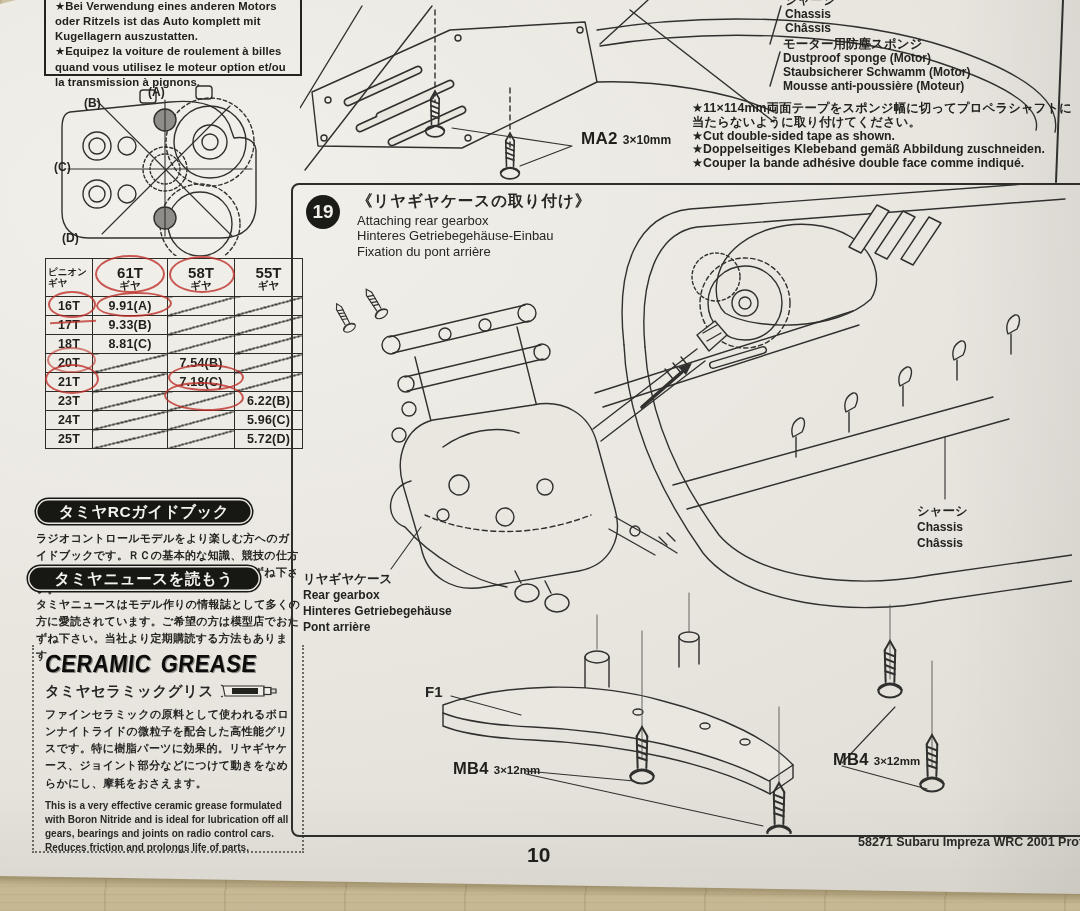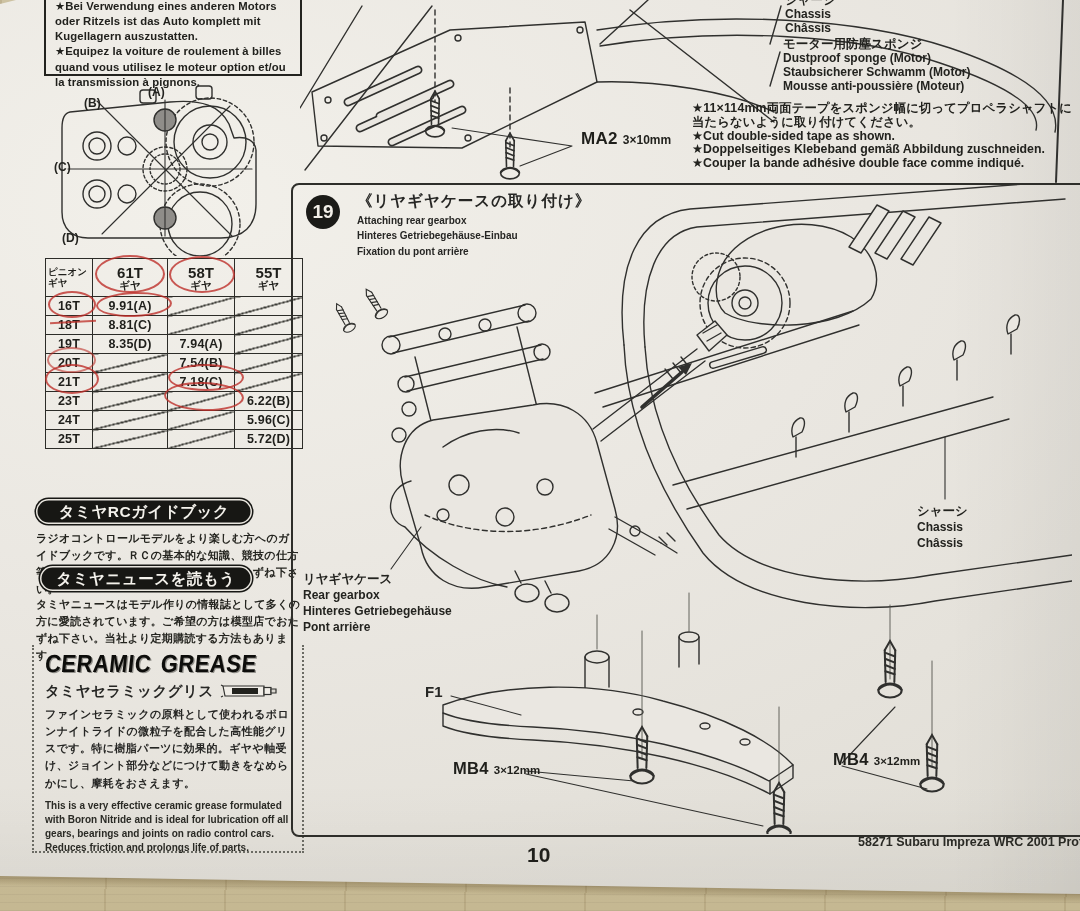--- a/index.html
+++ b/index.html
@@ -80,21 +80,21 @@
   .step-box{
     left:291px;top:183px;width:913px;height:654px;box-sizing:border-box;
     border:2.5px solid #2e2e2a;border-radius:8px;
   }
   .step-num{
     position:absolute;left:13px;top:10px;width:34px;height:34px;border-radius:50%;
     background:#1b1b18;color:#f2efe8;font-weight:800;font-size:19px;line-height:34px;text-align:center;
   }
   .step-title{position:absolute;left:64px;top:8px;line-height:15.5px}
   .step-title .ja{font-size:15.5px;font-weight:700;letter-spacing:1px;margin-bottom:4px}
-  .step-title .tr{font-size:10px;font-weight:700}
+  .step-title .tr{font-size:13px;font-weight:400}
   .illo{position:absolute;pointer-events:none}
   .footer-page{left:527px;top:843px;font-size:21px;font-weight:700;color:#1f1f1b}
   .footer-prod{left:858px;top:835px;font-size:12.5px;font-weight:600;white-space:nowrap;color:#2a2a25}
 </style>
 </head>
 <body>
 
 <div class="wood"></div>
 <div class="edge-shadow"></div>
 
@@ -167,29 +167,29 @@
       </tr>
     </thead>
     <tbody>
         <tr>
           <td class="pin">16T</td>
           <td>9.91(A)</td>
           <td class="slash"></td>
           <td class="slash"></td>
         </tr>
         <tr>
+          <td class="pin">17T</td>
+          <td>9.33(B)</td>
+          <td class="slash"></td>
+          <td class="slash"></td>
+        </tr>
+        <tr>
           <td class="pin">18T</td>
           <td>8.81(C)</td>
           <td class="slash"></td>
-          <td class="slash"></td>
-        </tr>
-        <tr>
-          <td class="pin">19T</td>
-          <td>8.35(D)</td>
-          <td>7.94(A)</td>
           <td class="slash"></td>
         </tr>
         <tr>
           <td class="pin">20T</td>
           <td class="slash"></td>
           <td>7.54(B)</td>
           <td class="slash"></td>
         </tr>
         <tr>
           <td class="pin">21T</td>
@@ -224,38 +224,38 @@
   <div class="rc" style="left:96px;top:292px;width:72px;height:21px;transform:rotate(-2deg)"></div>
   <div class="rline" style="left:50px;top:321px;width:46px;transform:rotate(-3deg)"></div>
   <div class="rc" style="left:47px;top:347px;width:45px;height:22px;opacity:.75"></div>
   <div class="rc" style="left:45px;top:364px;width:50px;height:26px"></div>
   <div class="rc" style="left:168px;top:364px;width:72px;height:23px"></div>
   <div class="rc" style="left:164px;top:382px;width:76px;height:25px;transform:rotate(2deg)"></div>
 
   <div class="abs badge" style="left:36px;top:499px;width:216px">タミヤRCガイドブック</div>
   <div class="abs jbody" style="left:36px;top:530px;width:264px">ラジオコントロールモデルをより楽しむ方へのガイドブックです。ＲＣの基本的な知識、競技の仕方等詳しく解説、ご希望の方は模型店におたずね下さい。</div>
 
-  <div class="abs badge" style="left:40px;top:566px;width:212px">タミヤニュースを読もう</div>
+  <div class="abs badge" style="left:28px;top:566px;width:232px">タミヤニュースを読もう</div>
   <div class="abs jbody" style="left:36px;top:596px;width:266px">タミヤニュースはモデル作りの情報誌として多くの方に愛読されています。ご希望の方は模型店でおたずね下さい。当社より定期購読する方法もあります。</div>
 
   <div class="abs ceramic">
     <div class="cg-logo">CERAMIC GREASE</div>
     <div class="cg-name-row">
       <span class="cg-name">タミヤセラミックグリス</span>
       <svg width="62" height="20" viewBox="0 0 62 20">
         <g stroke="#30302e" stroke-width="1.2" fill="#f0ede7">
           <path d="M3,5 L5,15 L44,15 L44,5 Z"></path>
           <rect x="12" y="7" width="26" height="6" fill="#22221e" stroke="none"></rect>
           <rect x="44" y="6.5" width="7" height="7"></rect>
           <path d="M51,8 L56,8 L56,12 L51,12 Z" fill="#d9d6cf"></path>
           <path d="M3,5 L1,4 M3,15 L1,16" fill="none"></path>
         </g>
       </svg>
     </div>
-    <div class="cg-ja">ファインセラミックの原料として使われるボロンナイトライドの微粒子を配合した高性能グリスです。特に樹脂パーツに効果的。ギヤや軸受け、ジョイント部分などにつけて動きをなめらかにし、摩耗をおさえます。</div>
+    <div class="cg-ja">ファインセラミックの原料として使われるボロンナイトライドの微粒子を配合した高性能グリスです。特に樹脂パーツに効果的。リヤギヤケース、ジョイント部分などにつけて動きをなめらかにし、摩耗をおさえます。</div>
     <div class="cg-en">This is a very effective ceramic grease formulated with Boron Nitride and is ideal for lubrication off all gears, bearings and joints on radio control cars. Reduces friction and prolongs life of parts.</div>
   </div>
 
   <svg class="abs illo" style="left:300px;top:0" width="780" height="183" viewBox="0 0 780 183">
     <defs>
       <g id="scrA" stroke="#30302e" stroke-width="1.3" fill="none" stroke-linecap="round">
         <ellipse cx="0" cy="1" rx="7.5" ry="4.5"></ellipse>
         <path d="M-7.5,0.5 Q0,-6.5 7.5,0.5"></path>
         <path d="M-2.8,-4.5 L-3.4,-25 M2.8,-4.5 L3.4,-25"></path>
         <path d="M-3.3,-23.5 L3.3,-21 M-3.2,-19.5 L3.2,-17 M-3.1,-15.5 L3.1,-13 M-3,-11.5 L3,-9.5"></path>

